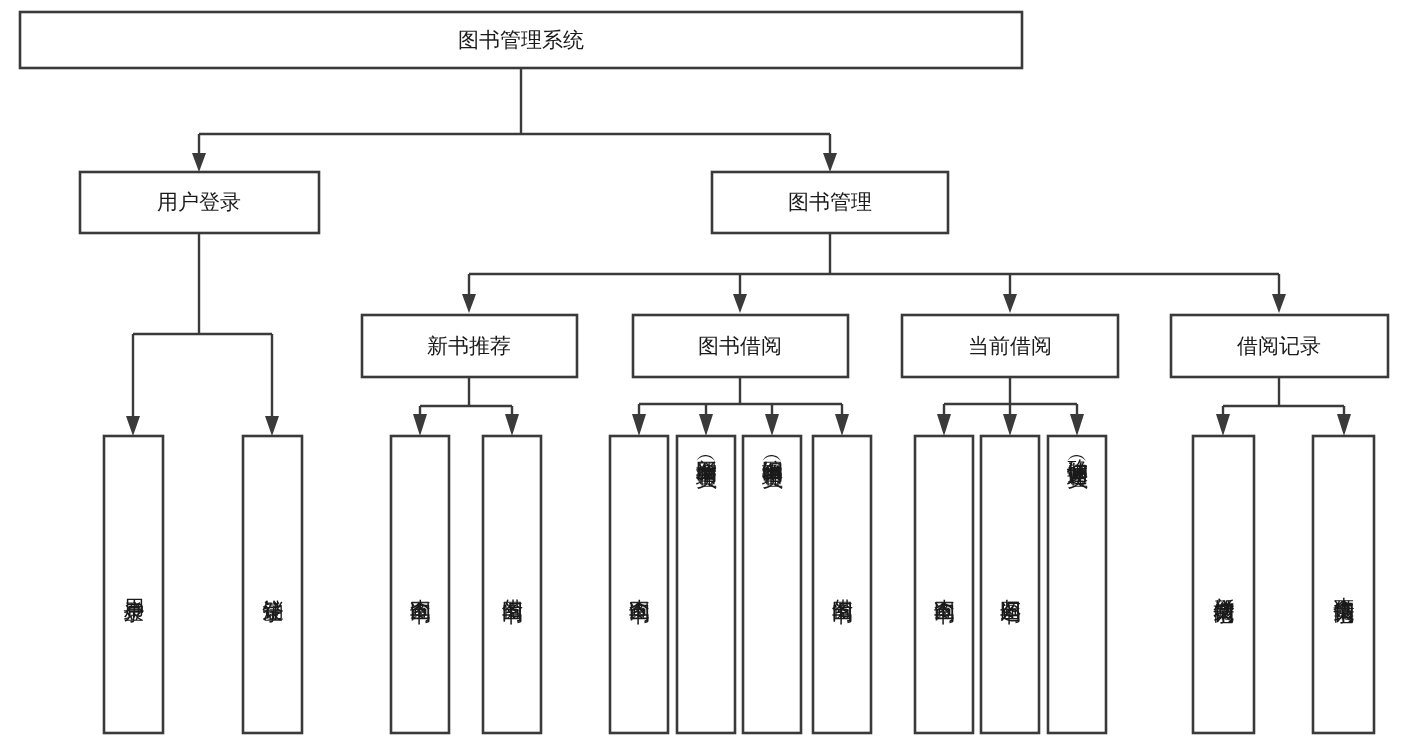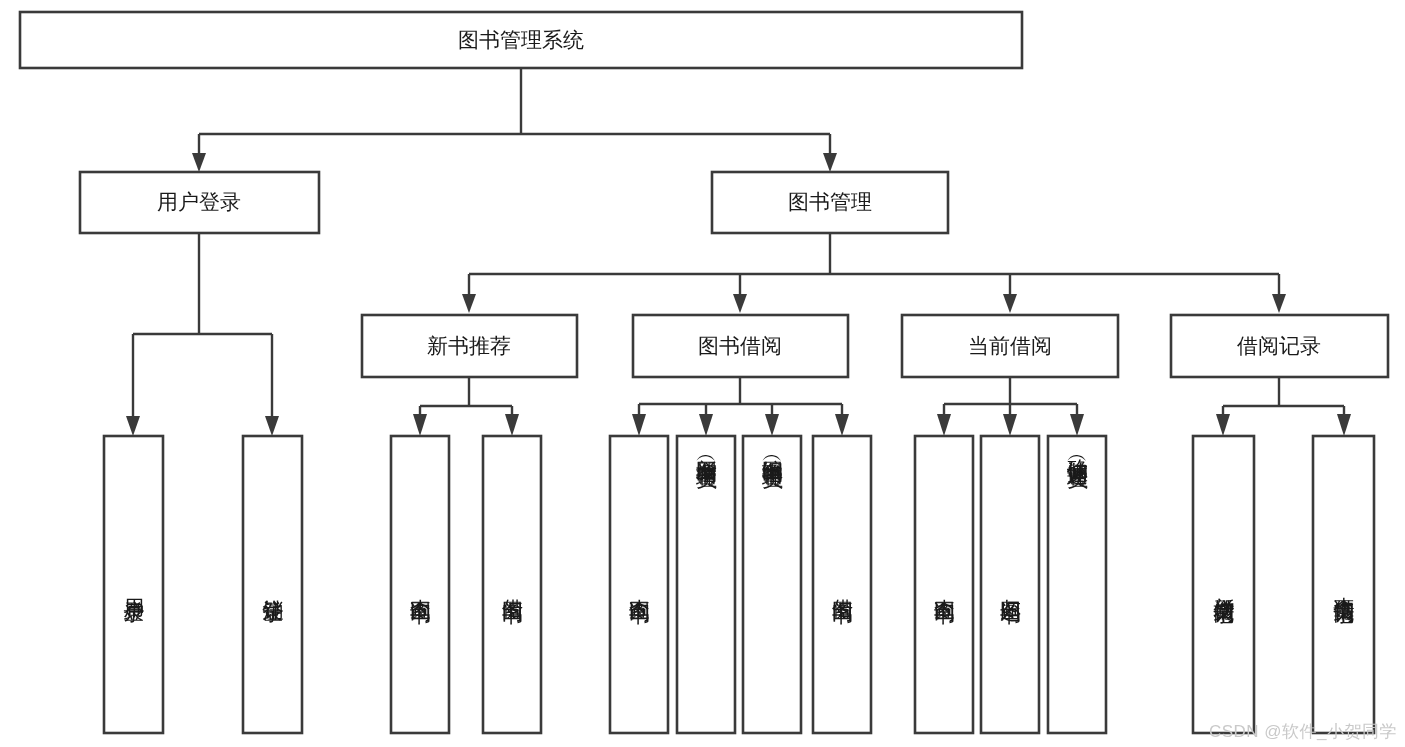--- a/index.html
+++ b/index.html
@@ -244,15 +244,14 @@
     <span class="leaf-label" style="padding-top:6px;">确认归还（管理员）</span>
   </div>
 
   <div class="leaf-label-wrap" style="left:1193px; top:436px; width:61px; height:297px;">
     <span class="leaf-label">新增借阅记录</span>
   </div>
   <div class="leaf-label-wrap" style="left:1313px; top:436px; width:61px; height:297px;">
     <span class="leaf-label">查询借阅记录</span>
   </div>
 
-  <div class="watermark">CSDN @软件_小贺同学</div>
 
 </div>
 
 </body></html>

